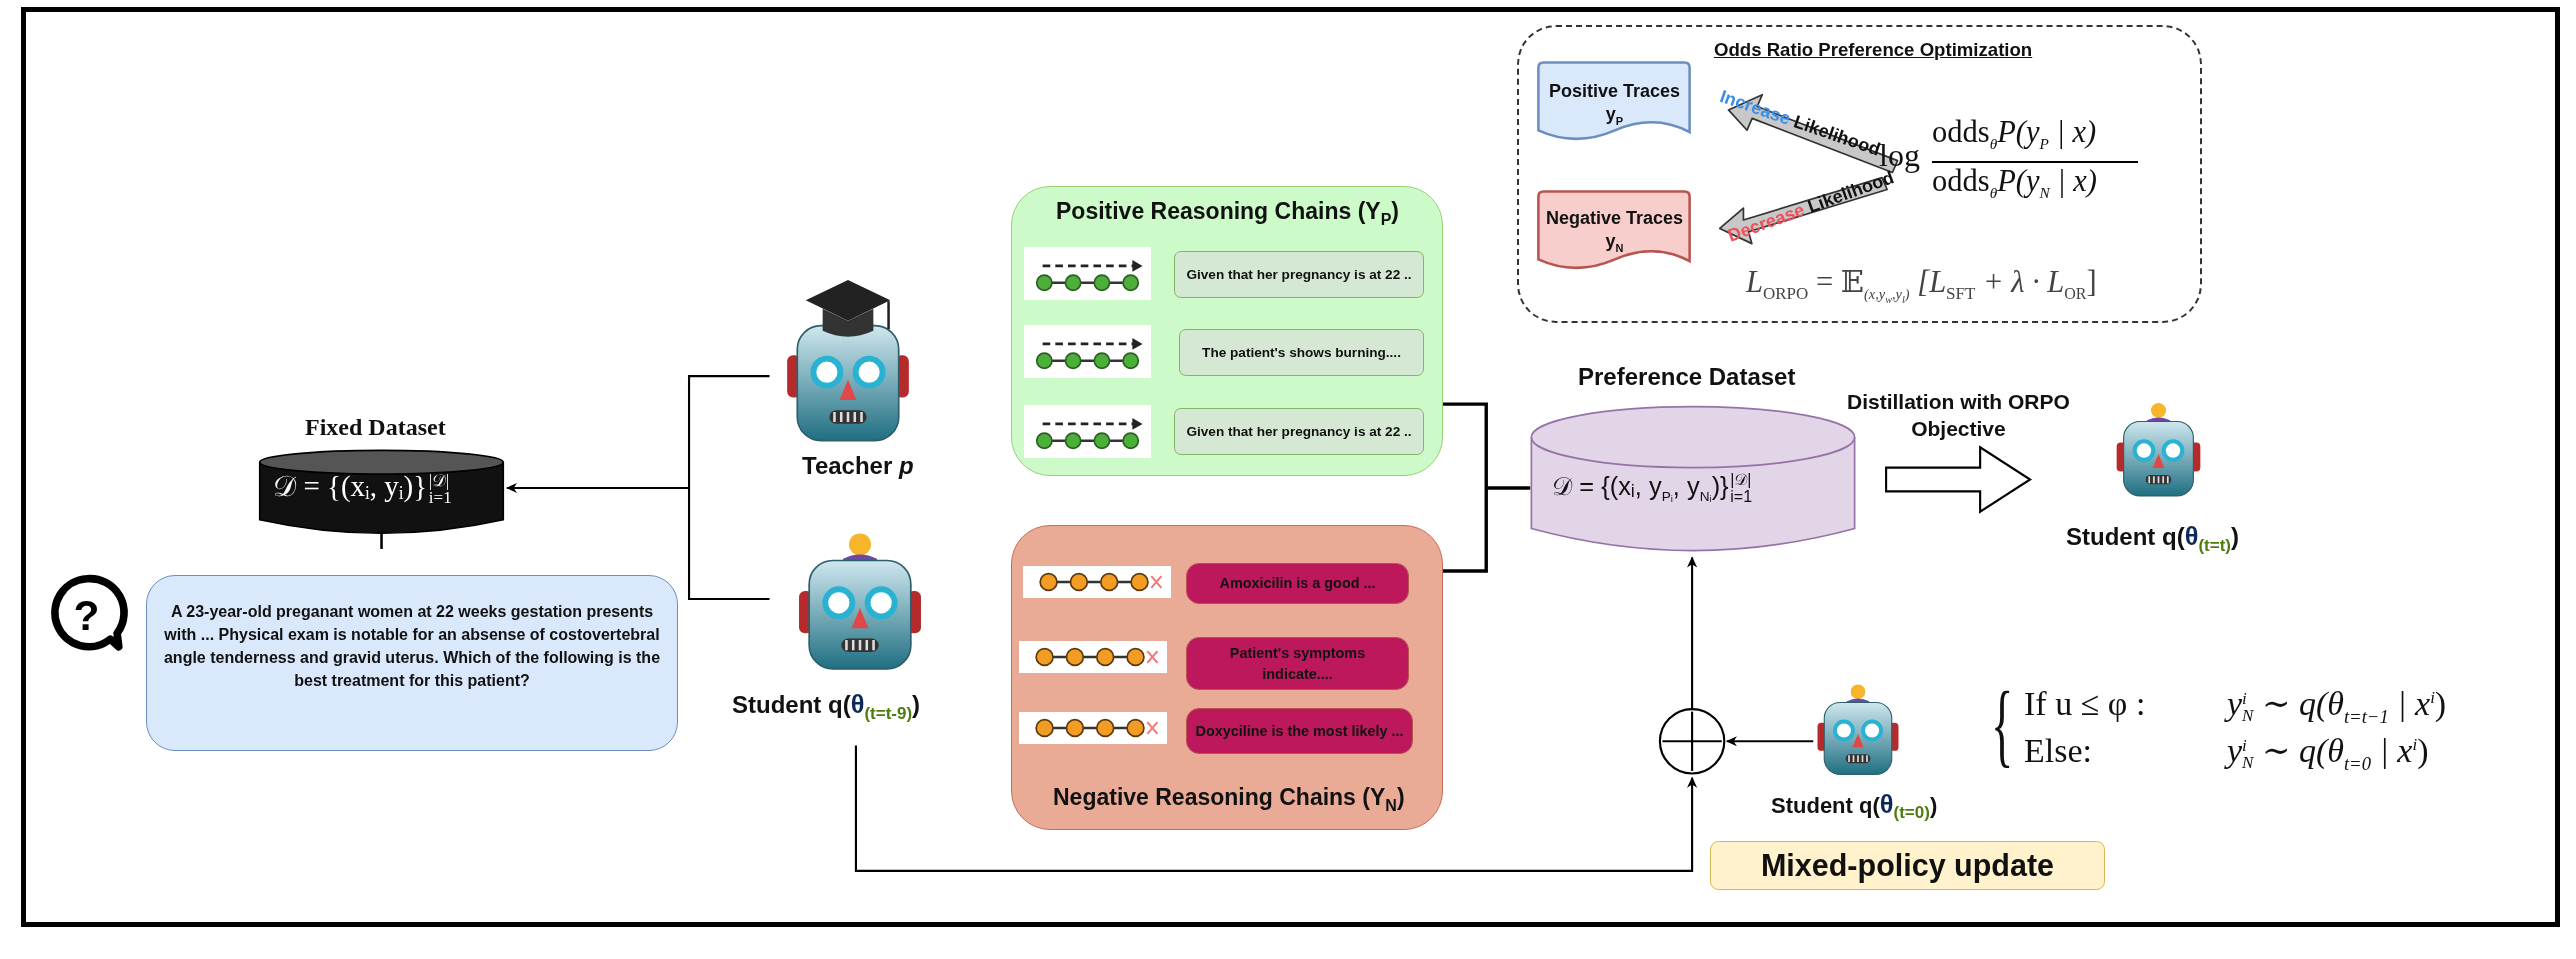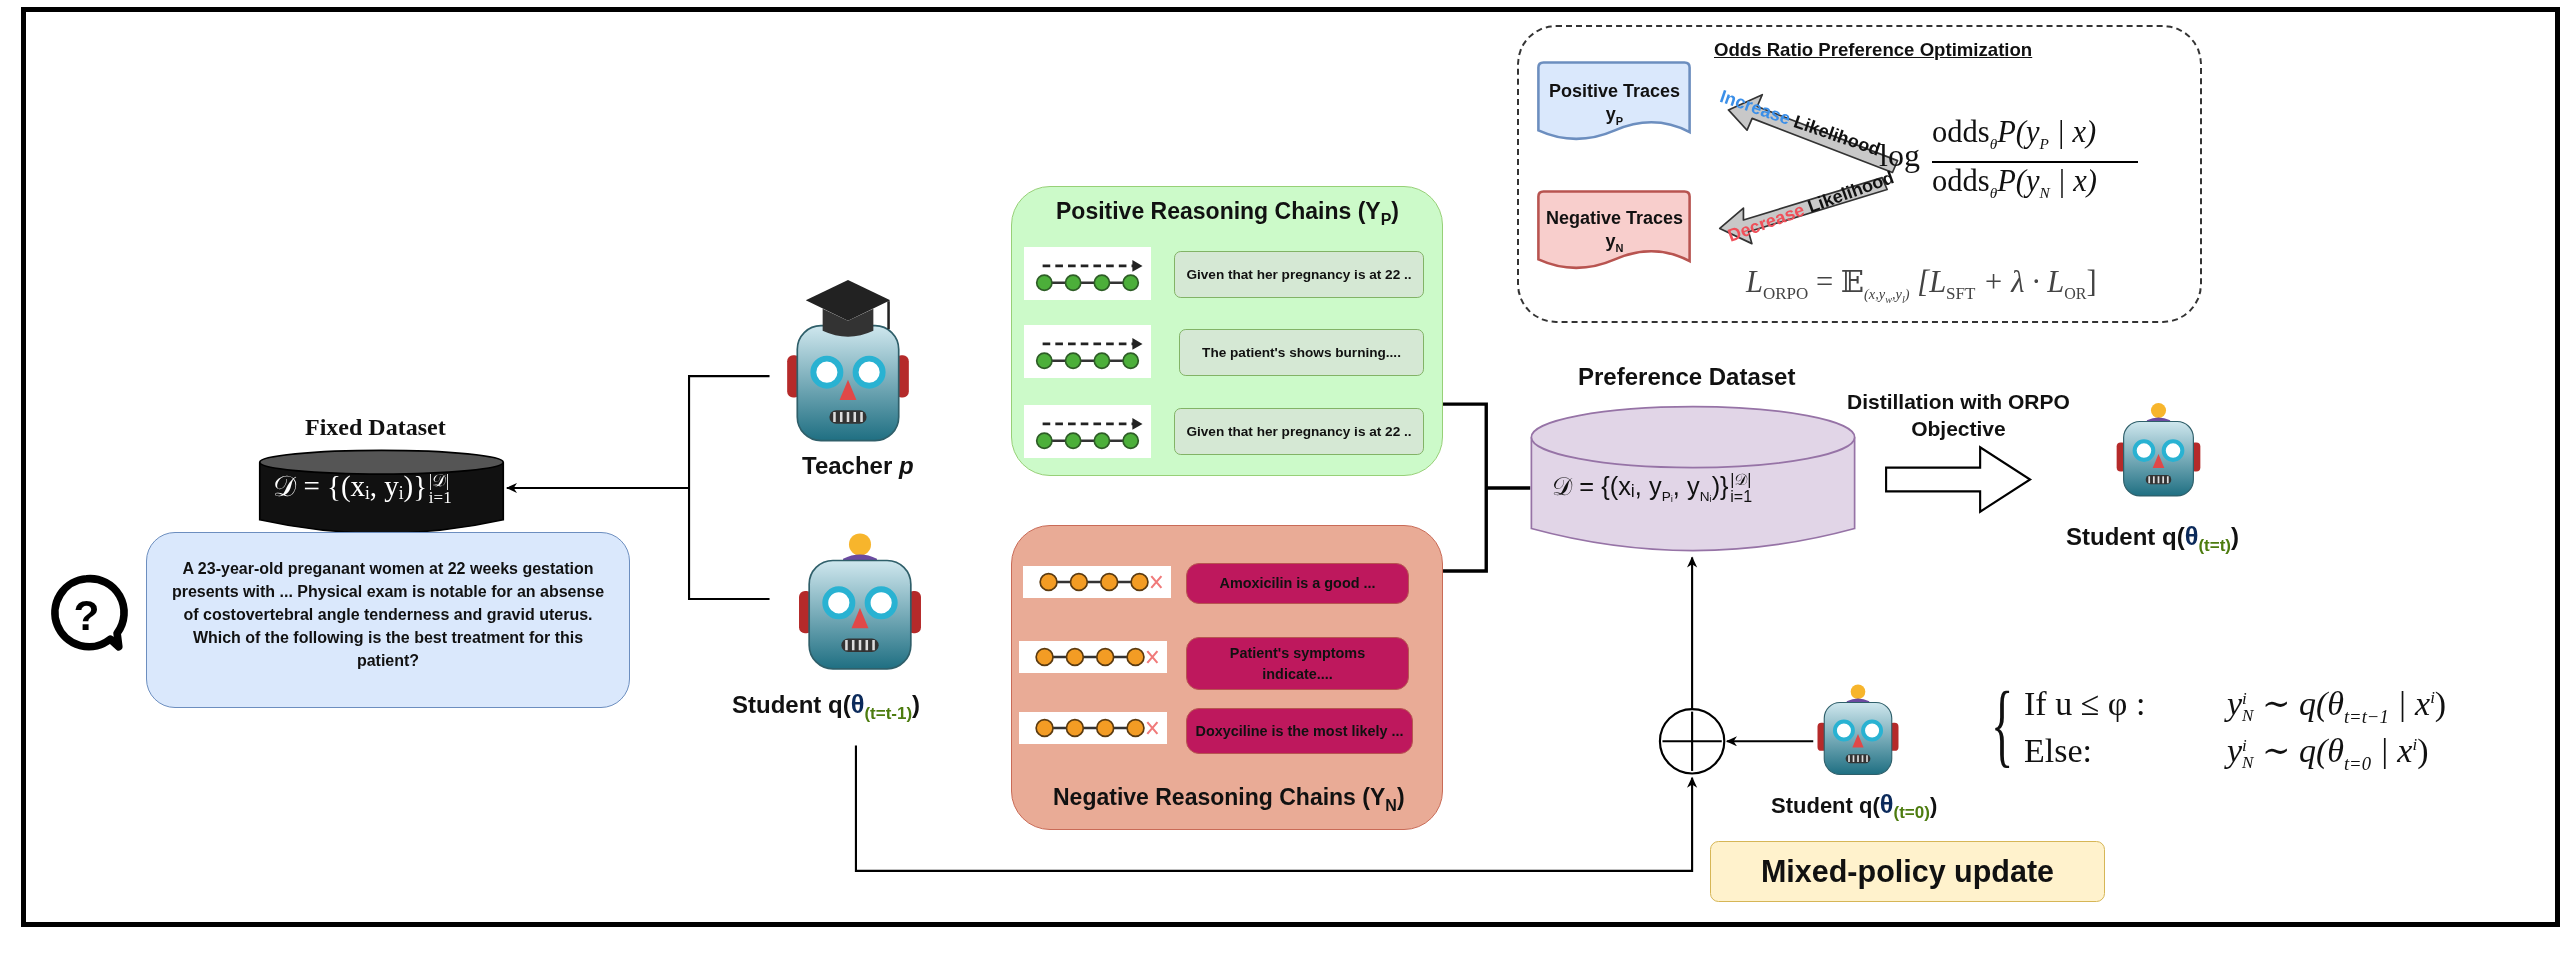--- a/index.html
+++ b/index.html
@@ -4,38 +4,38 @@
 <style>
   html,body{margin:0;padding:0;background:#fff;}
   body{width:2576px;height:959px;position:relative;overflow:hidden;font-family:"Liberation Sans",sans-serif;color:#111;}
   .abs{position:absolute;}
   .frame{position:absolute;left:21px;top:6.8px;width:2529px;height:910px;border:5.1px solid #000;box-sizing:content-box;}
   svg.lines{position:absolute;left:0;top:0;width:2576px;height:959px;pointer-events:none;}
   .bold{font-weight:bold;}
   .lbl{position:absolute;font-weight:bold;text-align:center;white-space:nowrap;}
   .serif{font-family:"Liberation Serif","DejaVu Serif",serif;}
   .math{font-family:Liberation Sans, sans-serif;font-style:italic;}
-  .q-box{position:absolute;left:146px;top:532px;width:484px;height:176px;background:#dae8fc;border:1.7px solid #6c8ebf;border-radius:29px;box-sizing:border-box;font-weight:bold;font-size:16px;line-height:23px;text-align:center;padding-top:24px;}
+  .q-box{position:absolute;left:146px;top:575px;width:532px;height:176px;background:#dae8fc;border:1.7px solid #6c8ebf;border-radius:29px;box-sizing:border-box;font-weight:bold;font-size:16px;line-height:23px;text-align:center;padding-top:24px;}
   .q-box .opts{text-align:left;margin-top:12px;padding-left:3.4px;}
   .chain-box{position:absolute;border-radius:39px;box-sizing:border-box;}
   .pos-box{left:1011px;top:186px;width:432px;height:290px;background:#ccfac9;border:1.7px solid #97d077;}
   .neg-box{left:1011px;top:525px;width:432px;height:305px;background:#e9ab96;border:1.7px solid #c96b57;}
   .chain-title{position:absolute;font-weight:bold;font-size:23px;white-space:nowrap;}
   .chain-title sub{font-size:16px;}
   .chip{position:absolute;background:#fff;}
   .txt-pos{position:absolute;background:#d5e8d4;border:1.7px solid #82b366;border-radius:6.8px;font-weight:bold;font-size:13.6px;display:flex;align-items:center;justify-content:center;box-sizing:border-box;}
   .txt-neg{position:absolute;background:#be185d;border:1.7px solid #b85450;border-radius:13px;font-weight:bold;font-size:14.4px;display:flex;align-items:center;justify-content:center;box-sizing:border-box;text-align:center;line-height:20.3px;}
   .robot{position:absolute;}
   .student-lbl{position:absolute;font-weight:bold;font-size:24px;white-space:nowrap;}
   .student-lbl .theta{color:#0b2a5b;font-size:25.4px;}
   .student-lbl sub{color:#4d7c0f;font-size:17px;}
   .orpo{position:absolute;left:1517px;top:25.4px;width:685px;height:298px;border:2.1px dashed #333;border-radius:39px;box-sizing:border-box;}
   .orpo-title{position:absolute;left:1714px;top:39px;font-weight:bold;font-size:18.6px;text-decoration:underline;white-space:nowrap;}
   .trace-lbl{position:absolute;font-weight:bold;font-size:18px;text-align:center;line-height:23px;white-space:nowrap;}
-  .mixed{position:absolute;left:1710px;top:841px;width:395px;height:61px;background:#fff2cc;border:1.7px solid #d6b656;border-radius:8.5px;box-sizing:border-box;font-weight:bold;font-size:30.5px;display:flex;align-items:center;justify-content:center;}
+  .mixed{position:absolute;left:1710px;top:841px;width:395px;height:49px;background:#fff2cc;border:1.7px solid #d6b656;border-radius:8.5px;box-sizing:border-box;font-weight:bold;font-size:30.5px;display:flex;align-items:center;justify-content:center;}
 </style>
 </head>
 <body>
 
 <div class="frame"></div>
 
 <svg class="lines" viewBox="0 0 3040 1132">
   <defs>
     <marker id="ah" markerWidth="14" markerHeight="14" refX="12" refY="6" orient="auto" markerUnits="userSpaceOnUse">
       <path d="M0,0 L13,6 L0,12 L4,6 Z" fill="#000"></path>
@@ -116,21 +116,21 @@
   <rect x="8" y="72" width="16" height="50" rx="7" fill="#b52a2a"></rect>
   <rect x="136" y="72" width="16" height="50" rx="7" fill="#b52a2a"></rect>
   <rect x="20" y="36" width="120" height="128" rx="28" fill="url(#rg2)" stroke="#2f5f6a" stroke-width="2"></rect>
   <circle cx="55" cy="86" r="16" fill="#fff" stroke="#29b2d2" stroke-width="7"></circle>
   <circle cx="105" cy="86" r="16" fill="#fff" stroke="#29b2d2" stroke-width="7"></circle>
   <path d="M80,92 L70,116 L90,116 Z" fill="#e04848"></path>
   <rect x="58" y="128" width="44" height="16" rx="8" fill="#333"></rect>
   <path d="M64,130 v12 M72,130 v12 M80,130 v12 M88,130 v12 M96,130 v12" stroke="#ddd" stroke-width="3"></path>
 </svg>
 <div class="student-lbl" style="left:732px;top:690px;">
-  <span>Student q(</span><span class="theta">θ</span><sub>(t=t-1)</sub><span>)</span>
+  <span>Student q(</span><span class="theta">θ</span><sub>(t=t-9)</sub><span>)</span>
 </div>
 
 <div class="chain-box pos-box"></div>
 <div class="chain-title" style="left:1056px;top:198px;">
   <span>Positive Reasoning Chains (Y</span><sub>P</sub><span>)</span>
 </div>
 <div id="pos-rows">
     <div class="chip" style="left: 1024px; top: 247px; width: 127px; height: 53px;"><svg width="127" height="53" viewBox="0 0 150 62">
         <line x1="22" y1="22" x2="134" y2="22" stroke="#222" stroke-width="3" stroke-dasharray="9,6"></line>
         <path d="M128,15 L140,22 L128,29 Z" fill="#222"></path>

